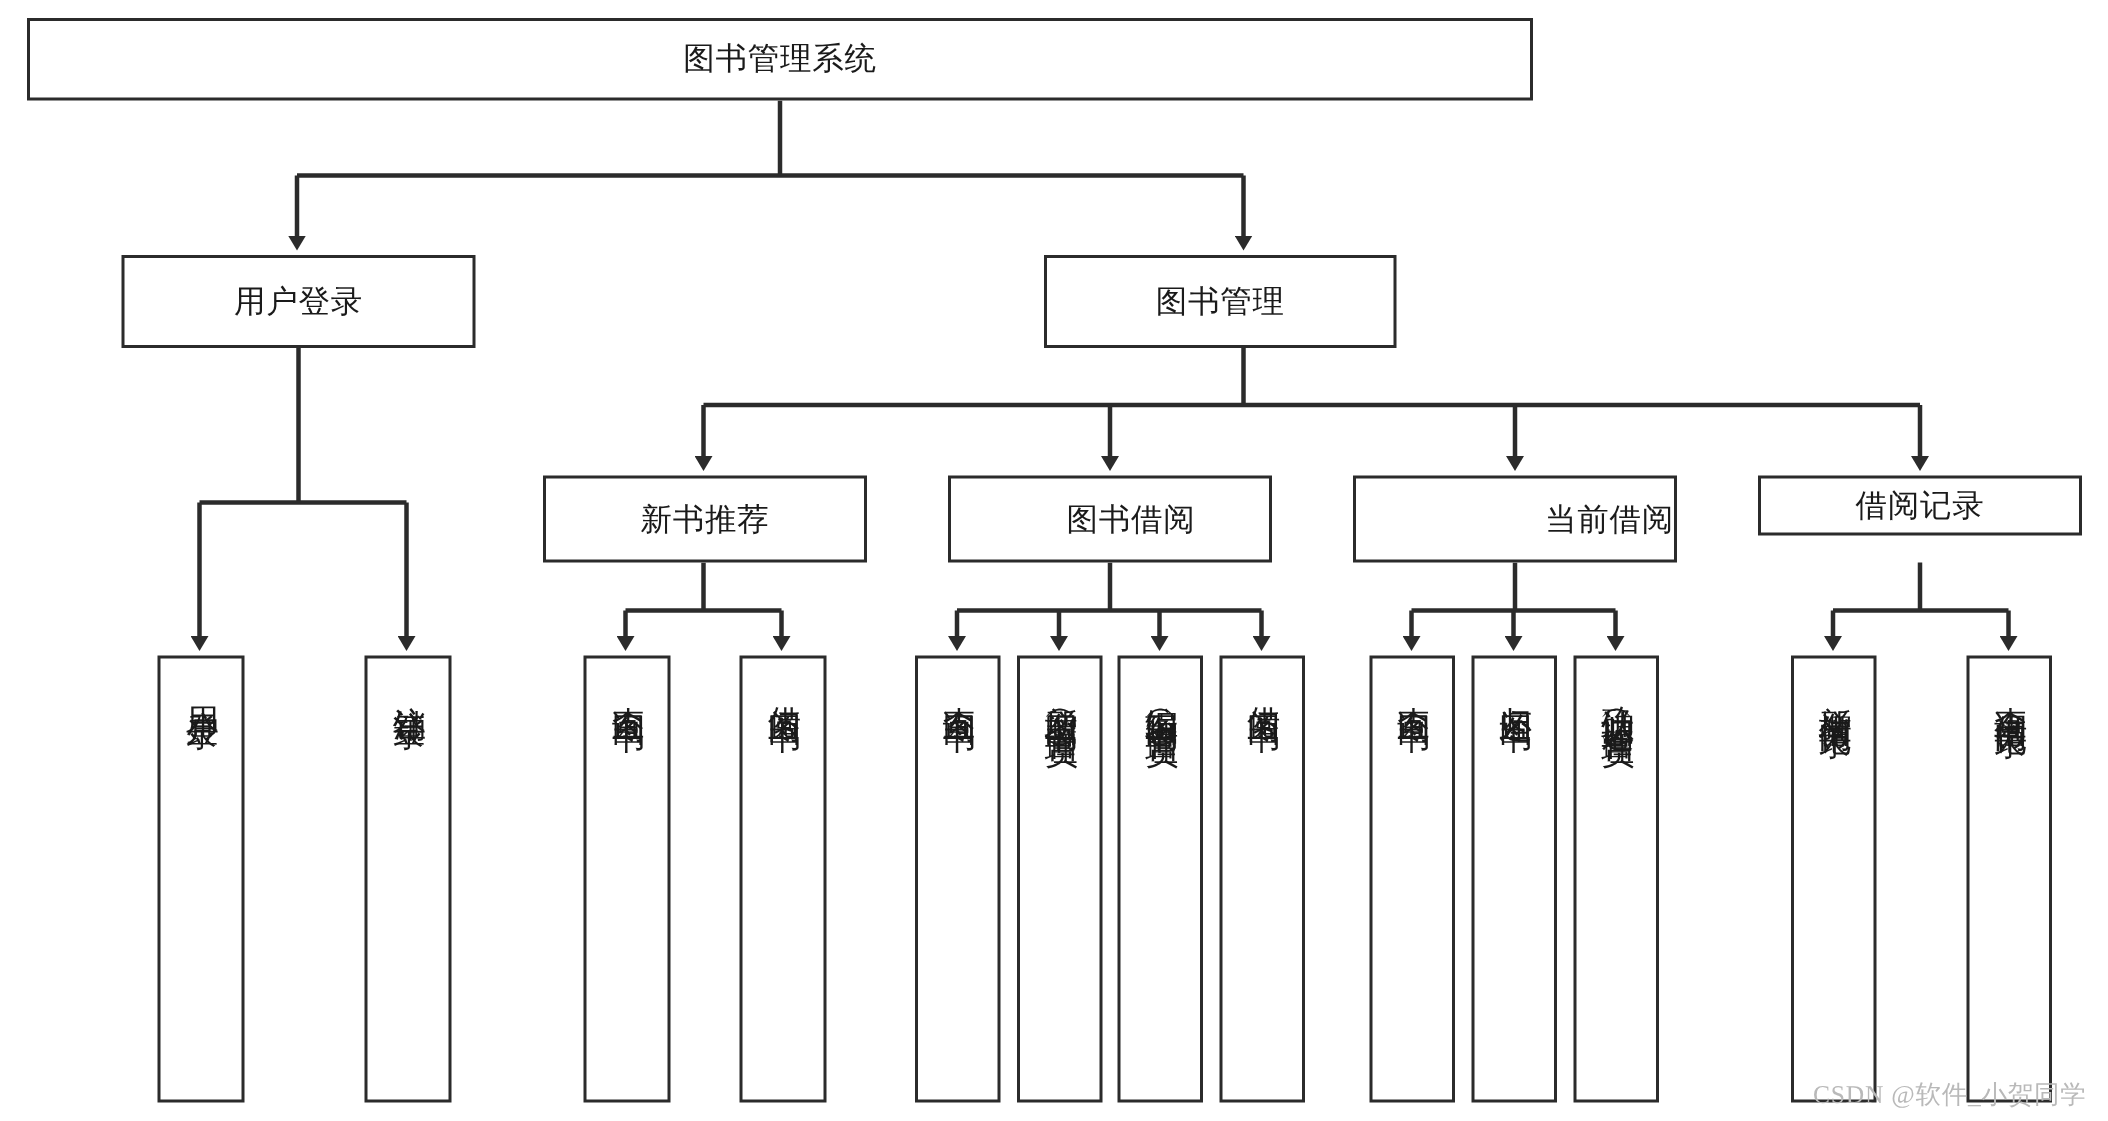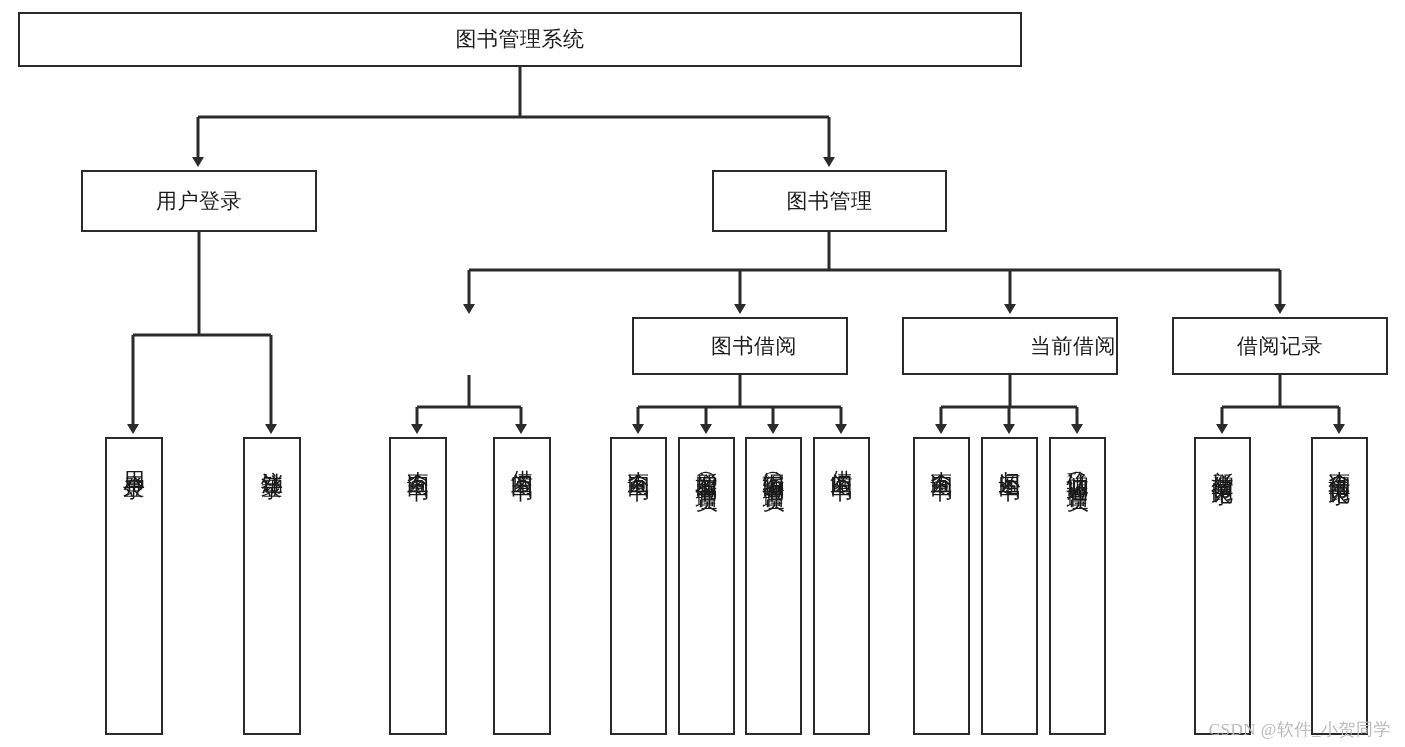--- a/index.html
+++ b/index.html
@@ -120,31 +120,34 @@
     </g>
   </svg>
 
   <div class="node-box" style="left:18px; top:12px; width:1004px; height:55px;">
     <span class="node-label">图书管理系统</span>
   </div>
 
   <div class="node-box" style="left:81px; top:170px; width:236px; height:62px;">
     <span class="node-label">用户登录</span>
   </div>
-  <div class="node-box" style="left:712px; top:170px; width:235px; height:62px;">
+  <div class="node-box" style="left:696px; top:170px; width:235px; height:62px;">
     <span class="node-label">图书管理</span>
   </div>
 
+  <div class="node-box" style="left:362px; top:317px; width:216px; height:58px;">
+    <span class="node-label">新书推荐</span>
+  </div>
   <div class="node-box" style="left:632px; top:317px; width:216px; height:58px;padding-left:28px;">
     <span class="node-label">图书借阅</span>
   </div>
   <div class="node-box" style="left:902px; top:317px; width:216px; height:58px;justify-content:flex-end;">
     <span class="node-label">当前借阅</span>
   </div>
-  <div class="node-box" style="left:1172px; top:317px; width:216px; height:58px;">
+  <div class="node-box" style="left:1172px; top:317px; width:216px; height:40px;">
     <span class="node-label">借阅记录</span>
   </div>
 
   <div class="node-box leaf" style="left:105px; top:437px; width:58px; height:298px;">
     <span class="node-label">用户登录</span>
   </div>
   <div class="node-box leaf" style="left:243px; top:437px; width:58px; height:298px;">
     <span class="node-label">注销登录</span>
   </div>
 

